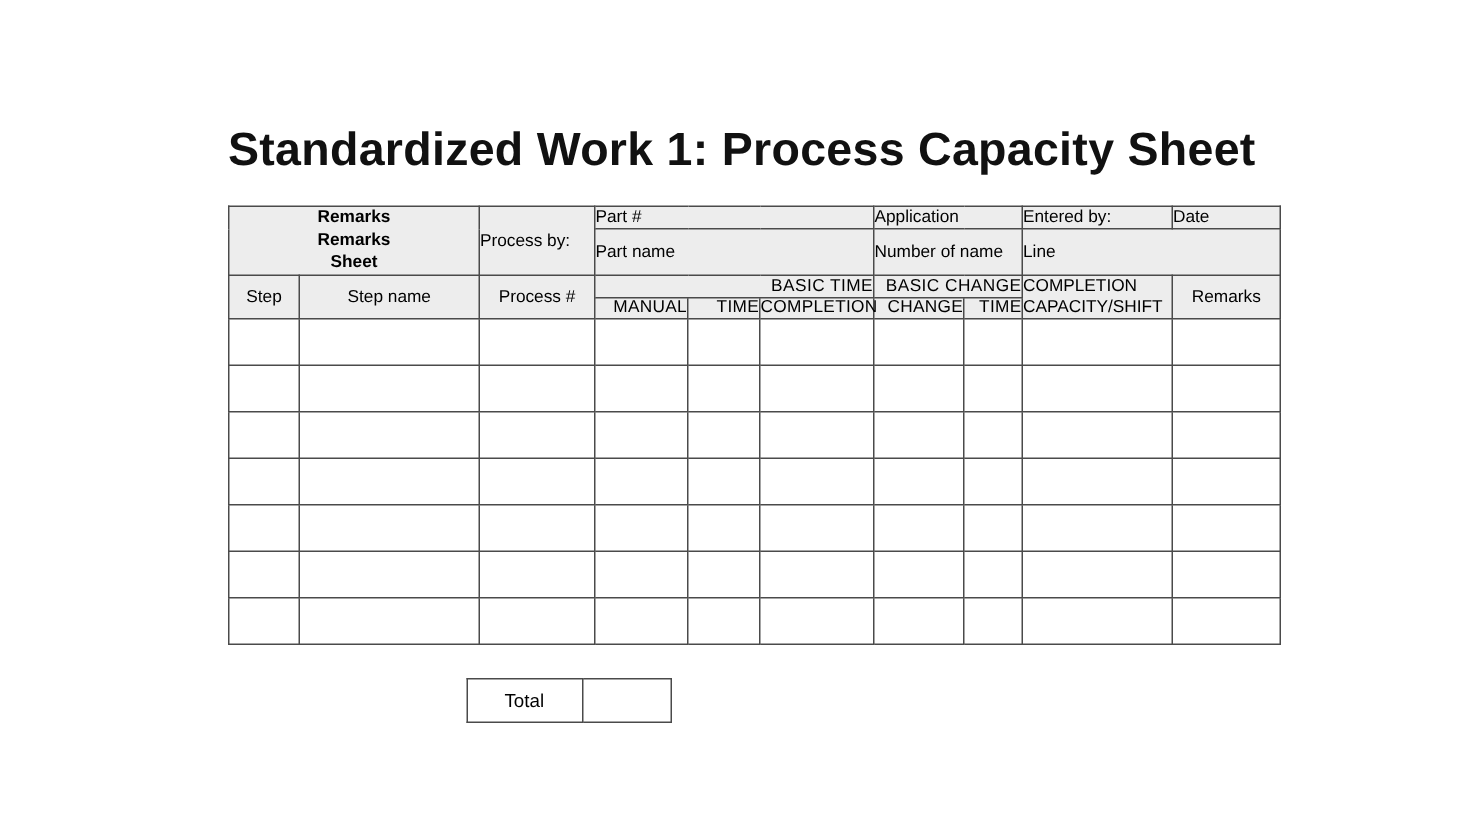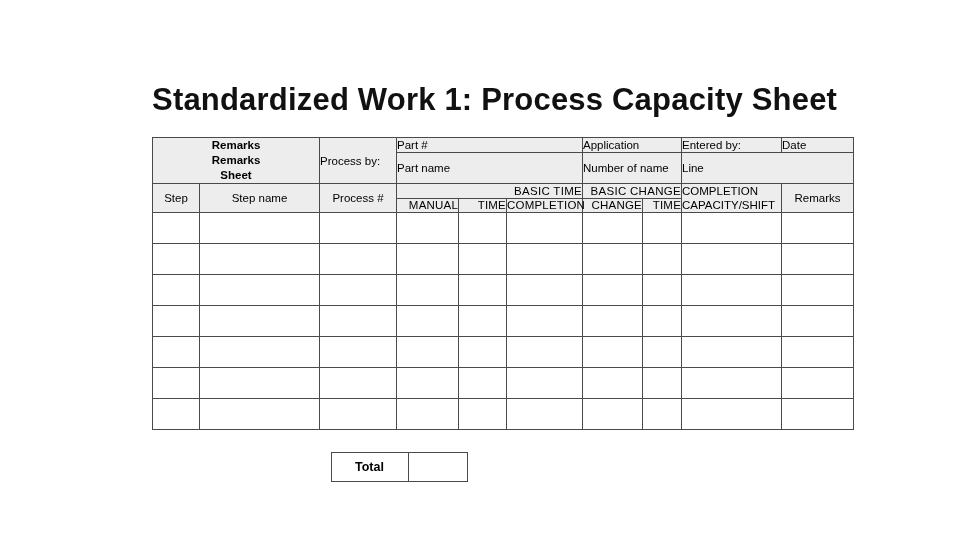--- a/index.html
+++ b/index.html
@@ -88,24 +88,23 @@
     text-align: left;
     font-size: 12px;
     padding: 3px 4px;
     line-height: 14px;
   }
   .body-row td {
     height: 30px;
   }
   .total-wrap {
     position: absolute;
-    left: 164px;
+    left: 144px;
     top: 452px;
     width: 681px;
-    font-weight: bold;
   }
   table.total {
     border-collapse: collapse;
     table-layout: fixed;
     background: #ffffff;
   }
   table.total td {
     border: 1px solid #4a4a4a;
     height: 28px;
     font-size: 12.5px;

